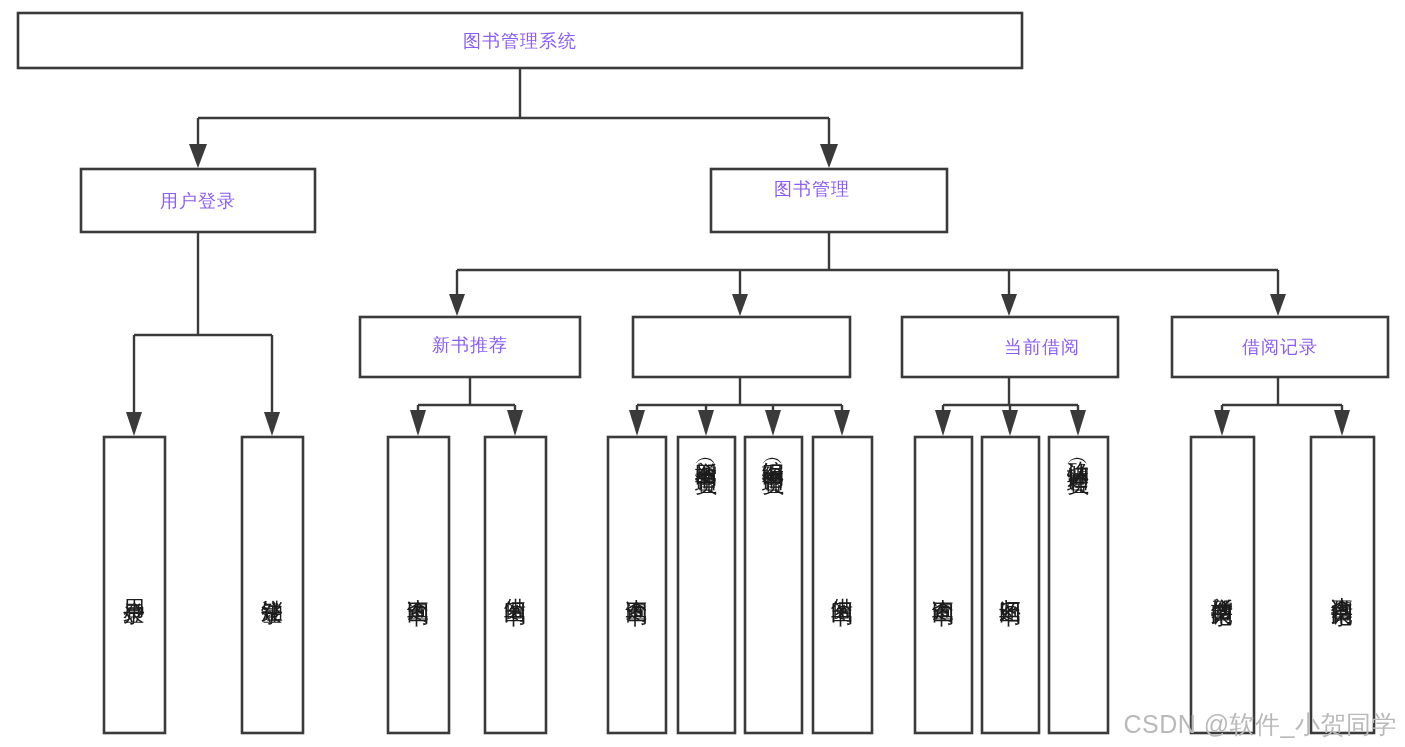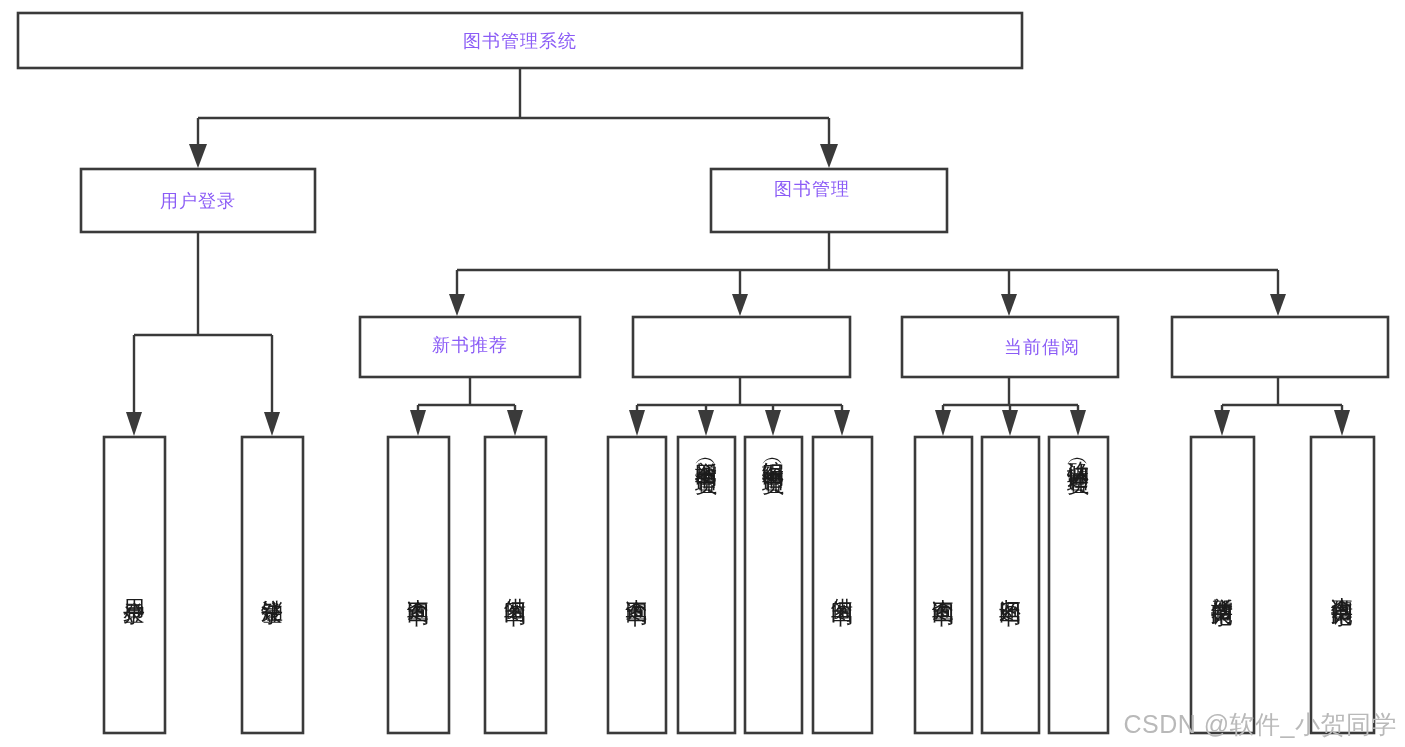--- a/index.html
+++ b/index.html
@@ -215,20 +215,23 @@
 
   <div class="htext-box" style="left:360px; top:317px; width:220px; height:56px;">
     <span class="htext-inner">新书推荐</span>
   </div>
 
 
   <div class="htext-box" style="left:934px; top:317px; width:216px; height:60px;">
     <span class="htext-inner">当前借阅</span>
   </div>
 
+  <div class="htext-box" style="left:1172px; top:317px; width:216px; height:60px;">
+    <span class="htext-inner">借阅记录</span>
+  </div>
 
   <div class="vtext-box" style="left:104px; top:437px; width:61px; height:296px;">
     <span class="vtext-inner">用户登录</span>
   </div>
   <div class="vtext-box" style="left:242px; top:437px; width:61px; height:296px;">
     <span class="vtext-inner">注销登录</span>
   </div>
 
   <div class="vtext-box" style="left:388px; top:437px; width:61px; height:296px;">
     <span class="vtext-inner">查询图书</span>

